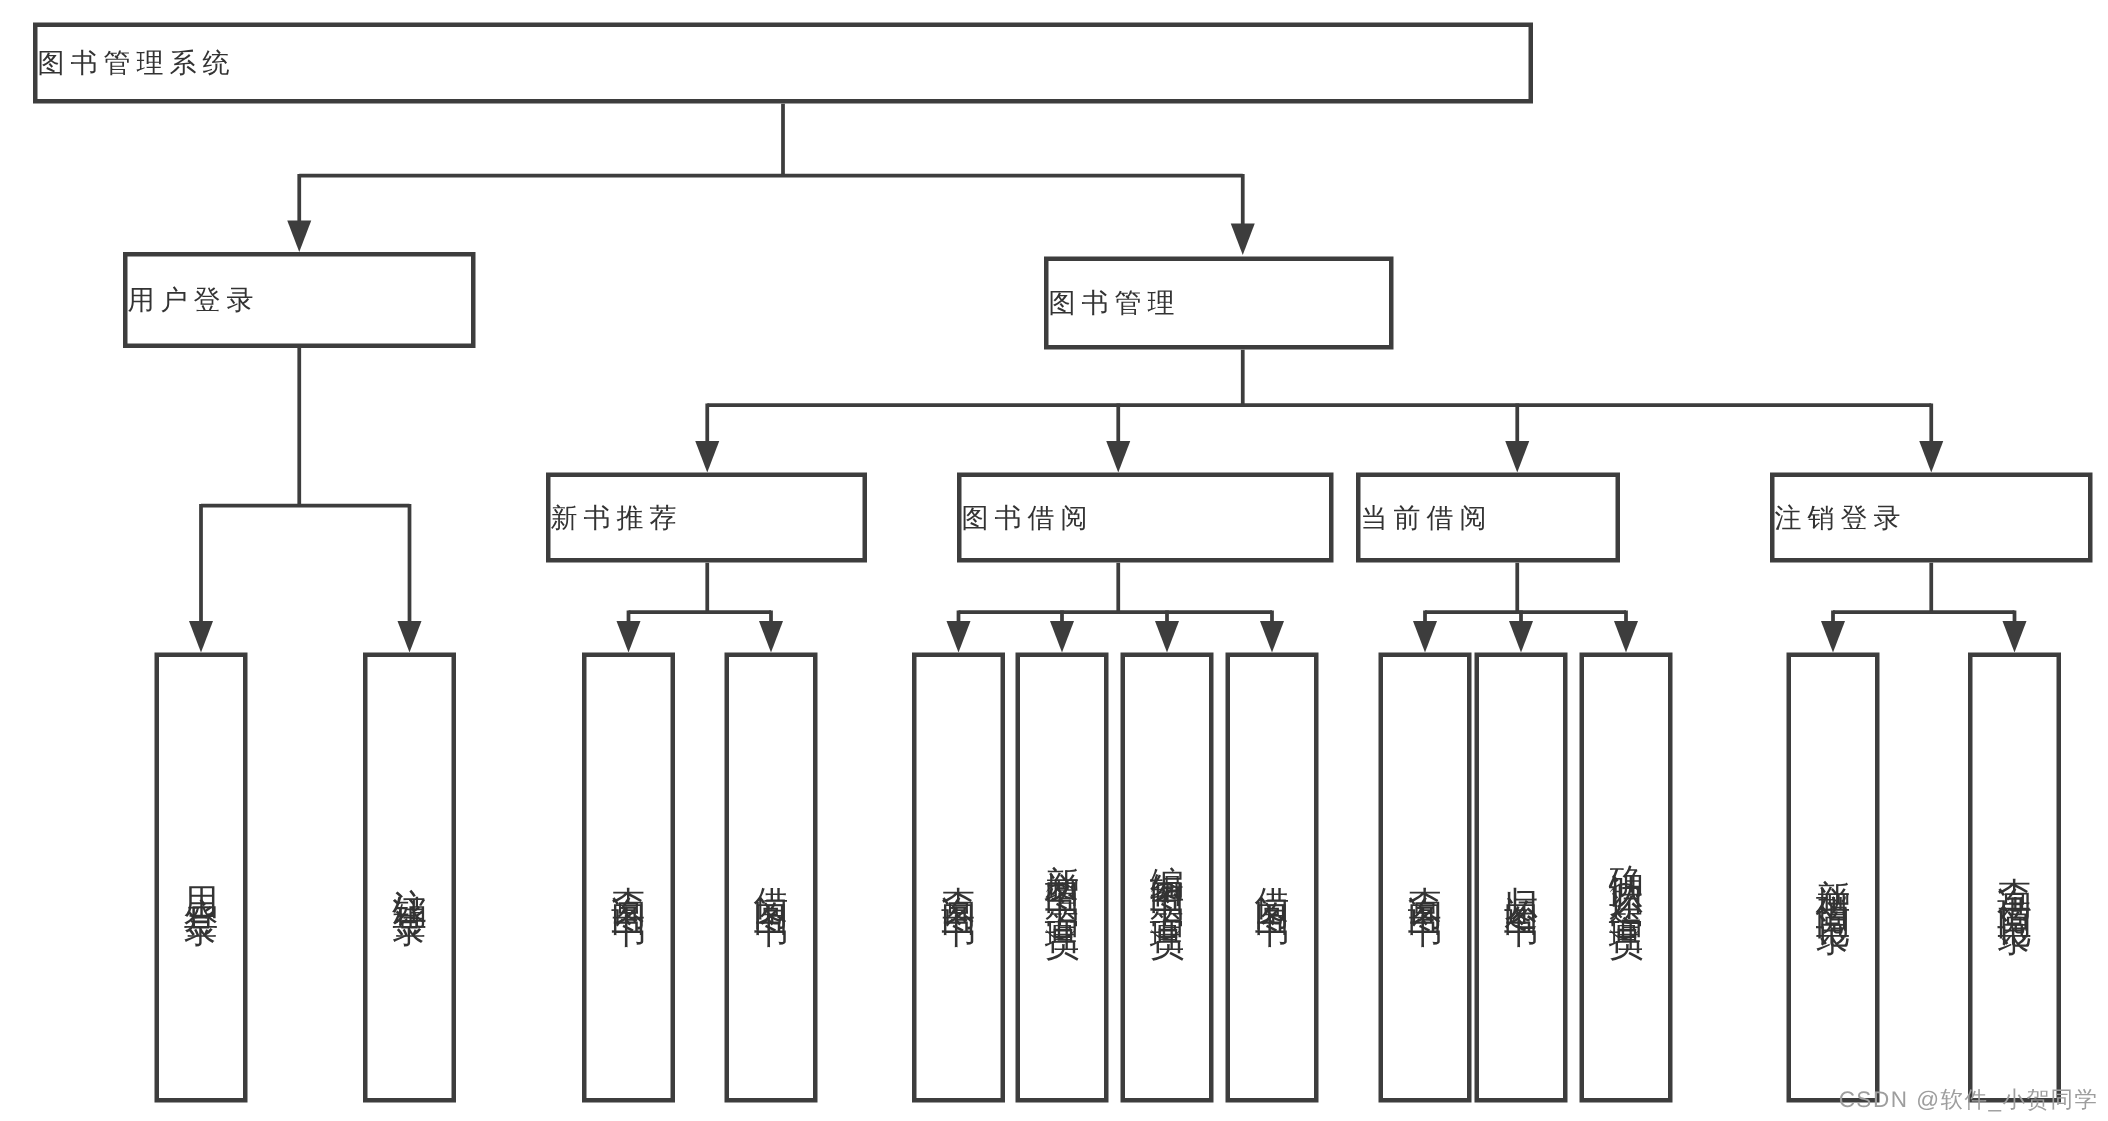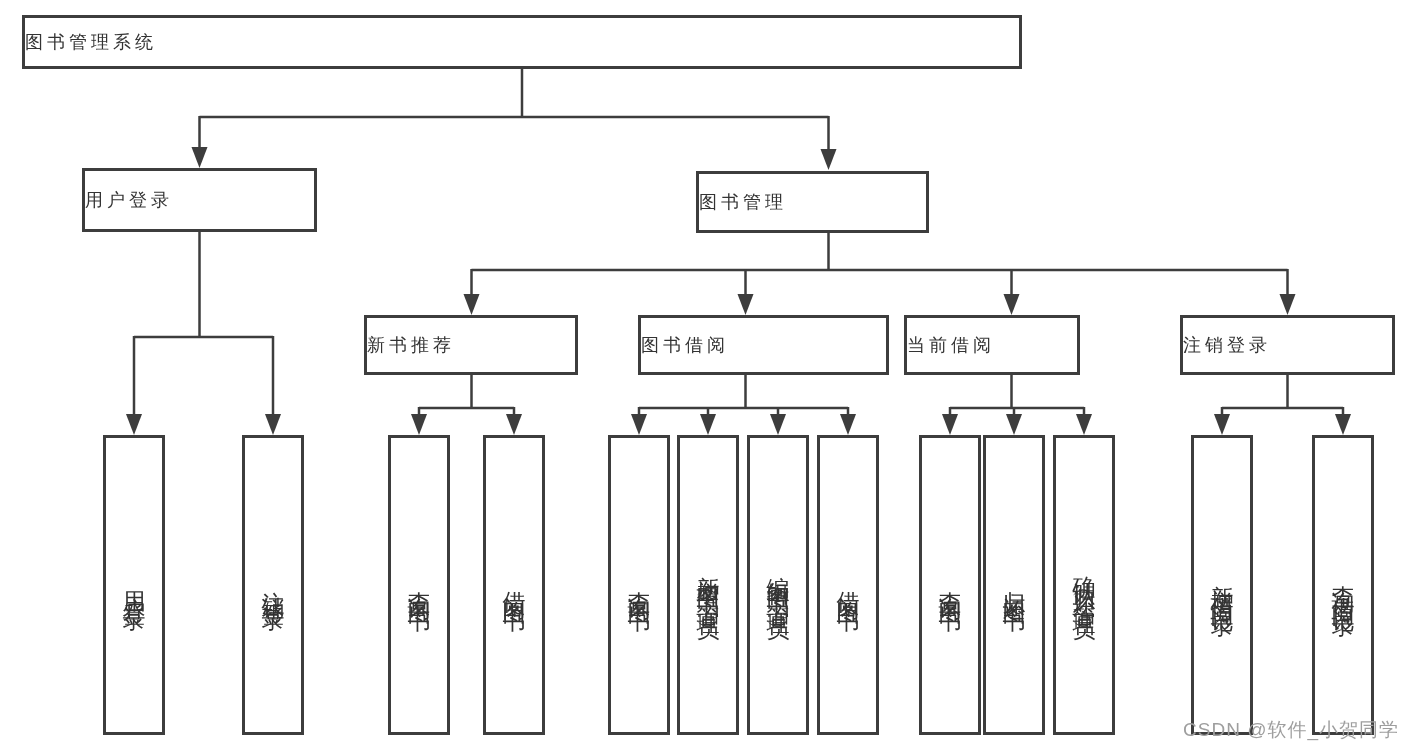--- a/index.html
+++ b/index.html
@@ -36,21 +36,21 @@
     writing-mode:vertical-rl;
     text-orientation:mixed;
     font-size:23px;color:#333333;
     letter-spacing:6px;
     line-height:1;
     white-space:nowrap;
   }
   .watermark{
     position:absolute;
     right:6px;bottom:4px;
-    font-size:19px;
+    font-size:15px;
     color:#9e9e9e;
     letter-spacing:1px;
     z-index:3;
   }
 </style>
 </head>
 <body>
 
 <div class="canvas">
 

